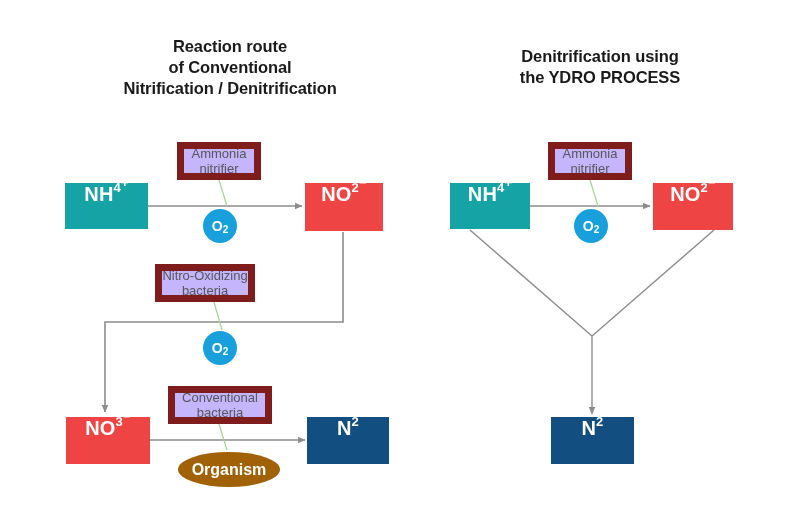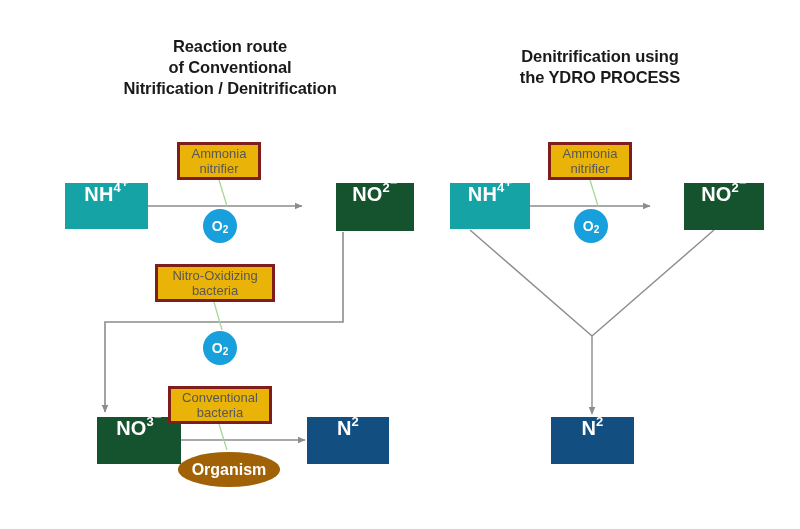--- a/index.html
+++ b/index.html
@@ -10,25 +10,25 @@
 
   .title{position:absolute;text-align:center;font-weight:bold;font-size:16.5px;
          color:#1a1a1a;line-height:21px;letter-spacing:-0.1px;}
 
   .chem{position:absolute;display:flex;align-items:flex-start;justify-content:center;
         color:#ffffff;font-weight:bold;font-size:20px;letter-spacing:0.2px;}
   .chem sup{font-size:13px;vertical-align:super;line-height:0;margin-left:0px;}
   .chem sub{font-size:13px;vertical-align:baseline;position:relative;top:5px;line-height:0;}
 
   .teal{background:#16a3a6;}
-  .blue{background:#14532d;margin-left:31px;}
+  .blue{background:#ef4444;}
   .navy{background:#124f80;}
 
-  .enz{position:absolute;box-sizing:border-box;border:3px solid #7f1d1d;
-       background:#eab308;color:#575757;font-size:13px;line-height:15px;
+  .enz{position:absolute;box-sizing:border-box;border:7px solid #7f1d1d;
+       background:#c4b5fd;color:#575757;font-size:13px;line-height:15px;
        display:flex;align-items:center;justify-content:center;text-align:center;}
 
   .o2{position:absolute;border-radius:50%;background:#18a0dc;color:#ffffff;
       font-weight:bold;font-size:14px;display:flex;align-items:center;justify-content:center;}
   .o2 sub{font-size:10px;position:relative;top:4px;line-height:0;}
 
   .organism{position:absolute;border-radius:50%;background:#a16207;color:#ffffff;
             font-weight:bold;font-size:16px;display:flex;align-items:center;
             justify-content:center;}
 </style>
@@ -98,21 +98,21 @@
       <sub>2</sub>
   </div>
 
   <div class="enz" style="left:177px;top:142px;width:84px;height:38px;">
     <div>
       <div>Ammonia</div>
       <div>nitrifier</div>
     </div>
   </div>
 
-  <div class="enz" style="left:155px;top:264px;width:120px;height:38px;">
+  <div class="enz" style="left:155px;top:264px;width:100px;height:38px;">
     <div>
       <div>Nitro-Oxidizing</div>
       <div>bacteria</div>
     </div>
   </div>
 
   <div class="enz" style="left:168px;top:386px;width:104px;height:38px;">
     <div>
       <div>Conventional</div>
       <div>bacteria</div>

